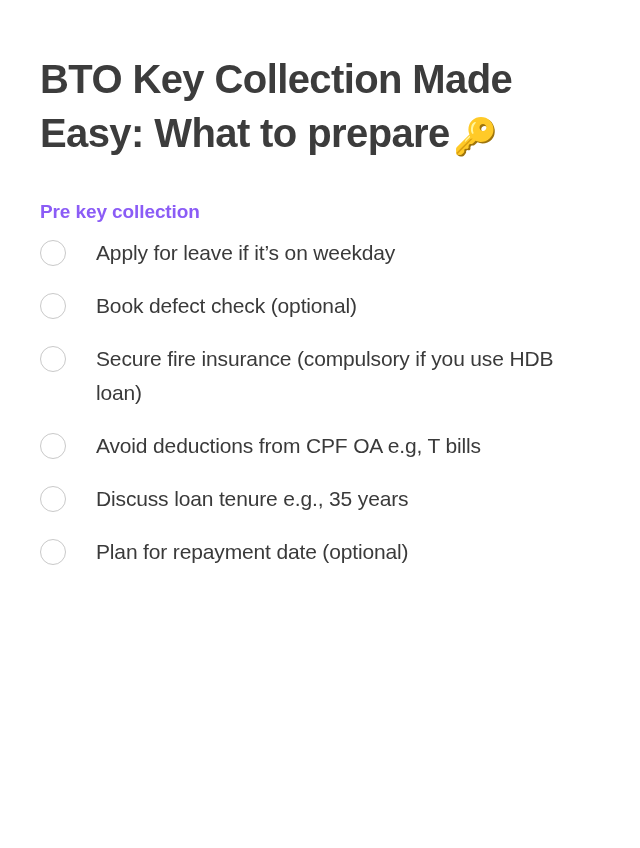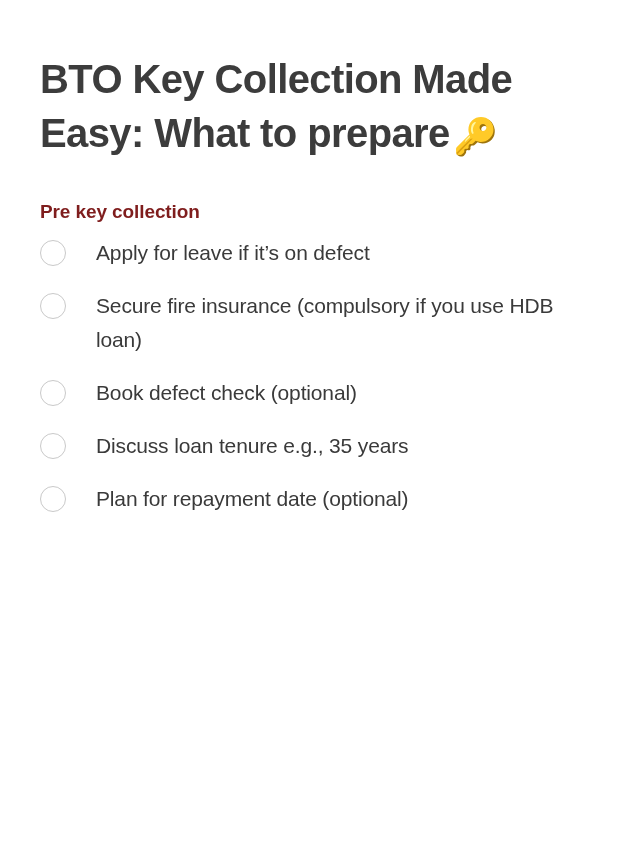--- a/index.html
+++ b/index.html
@@ -45,21 +45,21 @@
     display: inline-block;
   }
 
   
   .section-heading {
     margin: 0;
     padding-top: 40px;
     font-size: 19px;
     line-height: 24px;
     font-weight: 700;
-    color: #7f1d1d;
+    color: #8b5cf6;
     letter-spacing: -0.1px;
   }
 
   
   .checklist {
     list-style: none;
     margin: 0;
     padding: 0;
     padding-top: 12px;
   }
@@ -98,29 +98,33 @@
   <h1 class="title">
     <span>BTO Key Collection Made</span>
     <span>Easy: What to prepare</span><span class="key-emoji">🔑</span>
   </h1>
 
   <h2 class="section-heading">Pre key collection</h2>
 
   <ul class="checklist">
     <li class="check-item">
       <span class="checkbox"></span>
-      <span class="check-label">Apply for leave if it’s on defect</span>
+      <span class="check-label">Apply for leave if it’s on weekday</span>
+    </li>
+    <li class="check-item">
+      <span class="checkbox"></span>
+      <span class="check-label">Book defect check (optional)</span>
     </li>
     <li class="check-item">
       <span class="checkbox"></span>
       <span class="check-label">Secure fire insurance (compulsory if you use HDB loan)</span>
     </li>
     <li class="check-item">
       <span class="checkbox"></span>
-      <span class="check-label">Book defect check (optional)</span>
+      <span class="check-label">Avoid deductions from CPF OA e.g, T bills</span>
     </li>
     <li class="check-item">
       <span class="checkbox"></span>
       <span class="check-label">Discuss loan tenure e.g., 35 years</span>
     </li>
     <li class="check-item">
       <span class="checkbox"></span>
       <span class="check-label">Plan for repayment date (optional)</span>
     </li>
   </ul>

